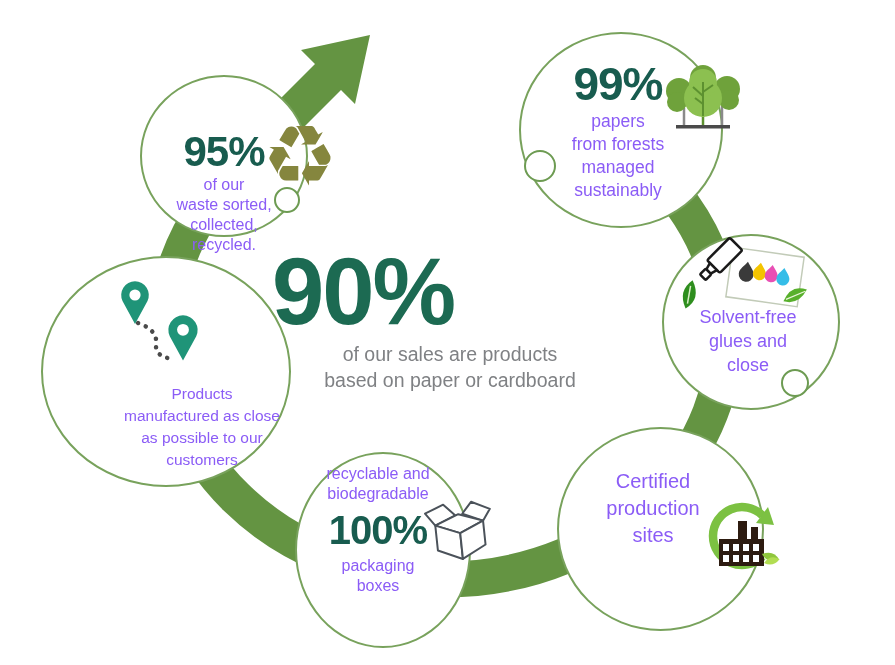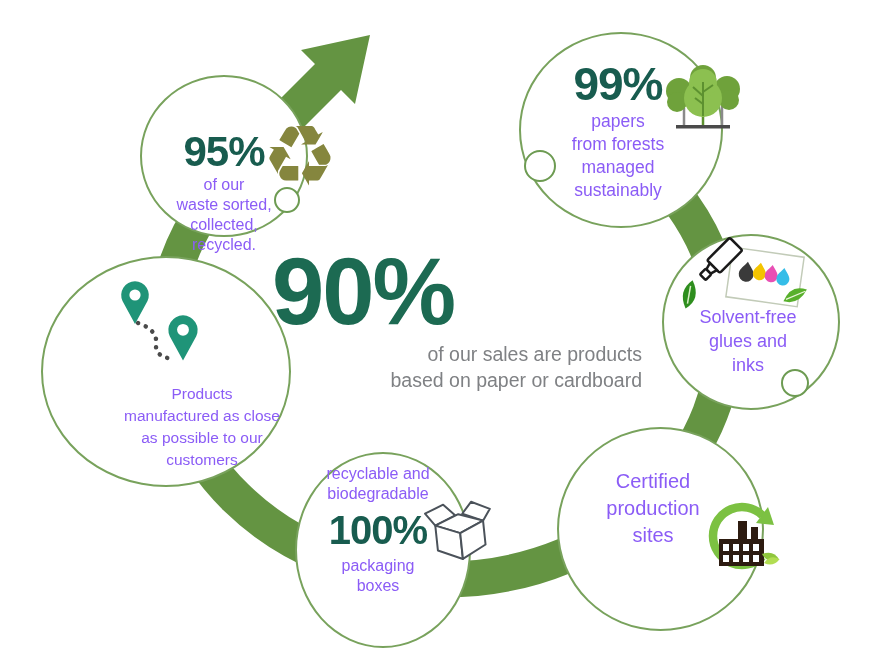--- a/index.html
+++ b/index.html
@@ -26,21 +26,21 @@
   .c16{font-size:16px;line-height:20px;}
   .c17{font-size:17.5px;line-height:23px;}
   .c18{font-size:18px;line-height:24px;}
   .c20{font-size:20px;line-height:27px;}
   .c15{font-size:15.5px;line-height:22px;text-align:center;}
   .center-val{
     position:absolute;left:272px;top:240px;width:356px;text-align:left;z-index:4;
     font-size:94px;line-height:104px;font-weight:bold;color:#1c6a52;letter-spacing:-2px;
   }
   .center-cap{
-    position:absolute;left:258px;top:341px;width:384px;text-align:right;z-index:4;
+    position:absolute;left:258px;top:341px;width:384px;text-align:center;z-index:4;
     font-size:19.5px;line-height:26px;color:#7f8184;white-space:pre-line;
   }
   .icon{position:absolute;z-index:5;}
   .recycle{
     left:250px;top:110px;width:100px;text-align:center;
     font-family:"DejaVu Sans",sans-serif;font-size:84px;line-height:92px;color:#85863e;
   }
 </style>
 </head>
 <body>
@@ -79,21 +79,21 @@
     <div class="val v46">99%</div>
     <div class="cap c17">papers
 from forests
 managed
 sustainably</div>
   </div>
 
   <div class="stat" style="left:663px;top:305px;width:170px;">
     <div class="cap c18">Solvent-free
 glues and
-inks</div>
+close</div>
   </div>
 
   <div class="stat" style="left:568px;top:468px;width:170px;">
     <div class="cap c20">Certified
 production
 sites</div>
   </div>
 
   <div class="stat" style="left:293px;top:464px;width:170px;">
     <div class="cap c16">recyclable and

